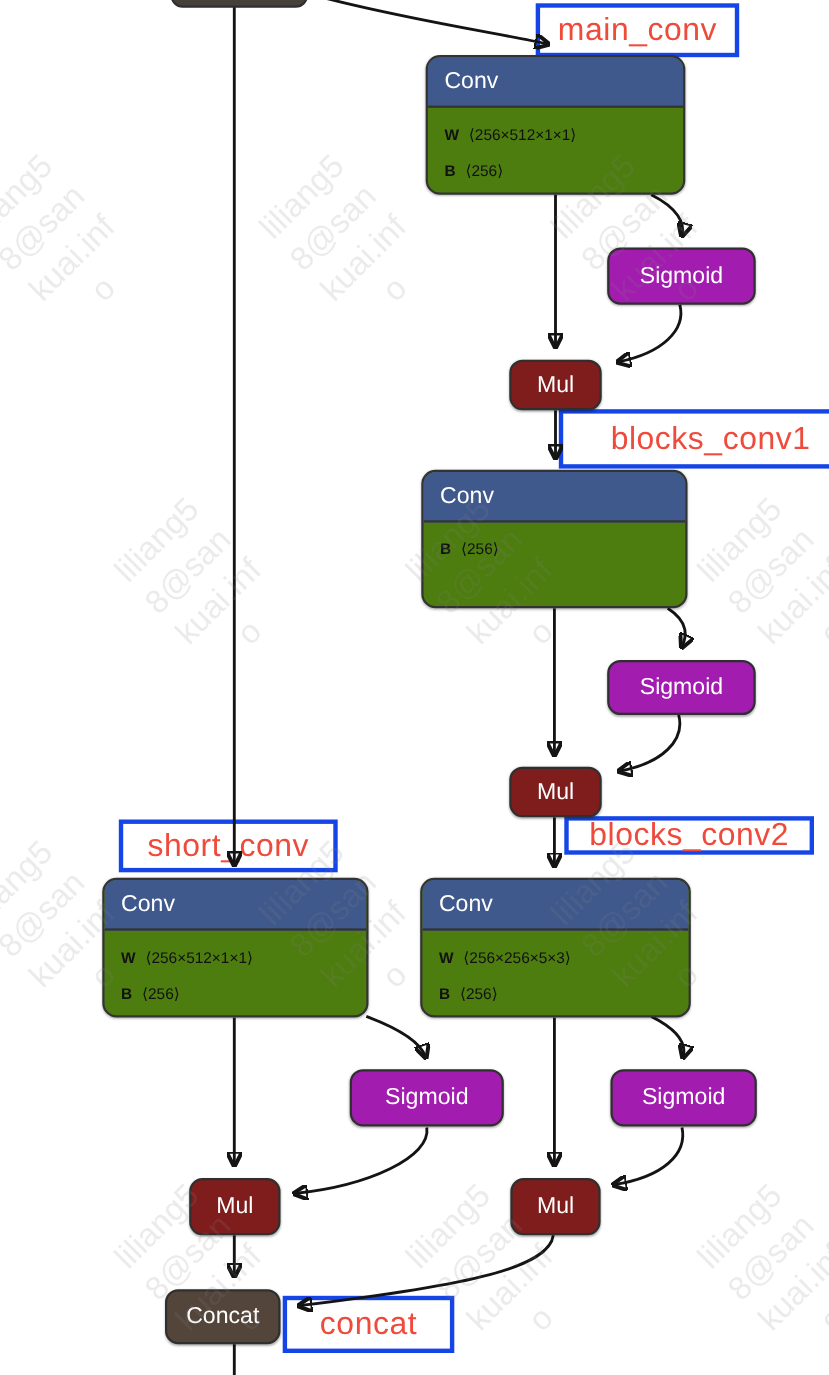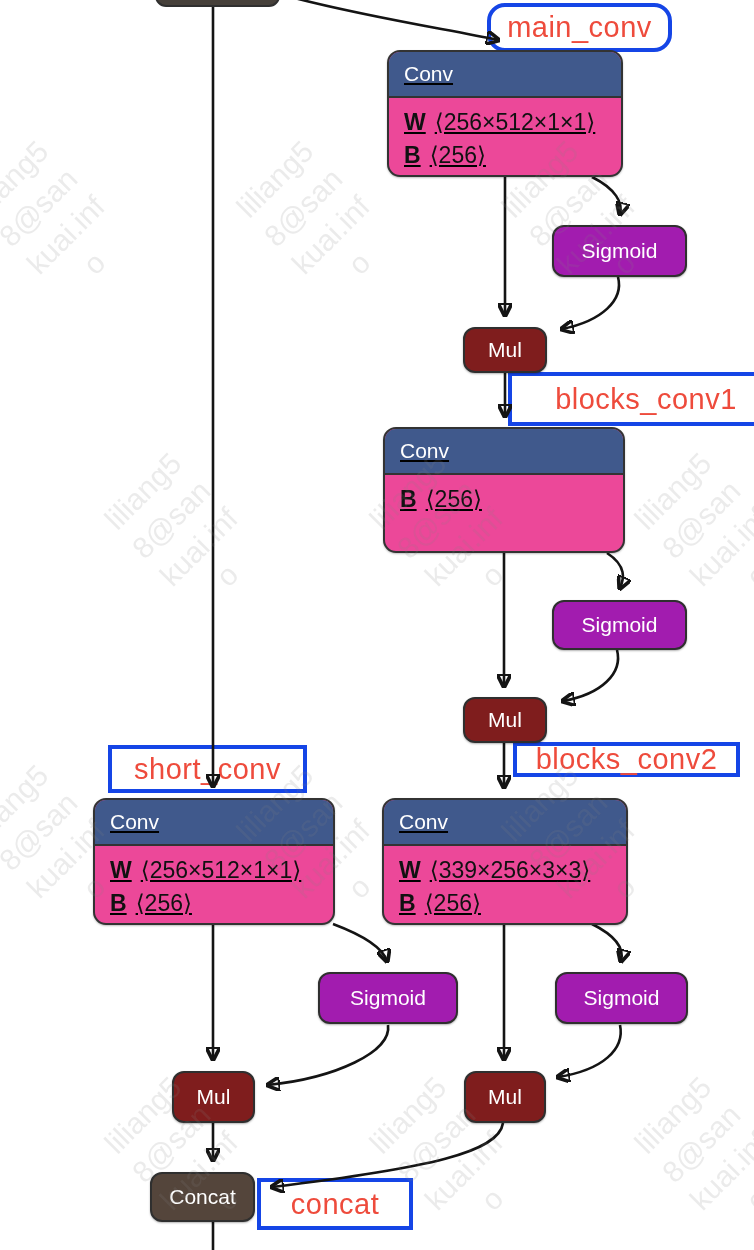--- a/index.html
+++ b/index.html
@@ -22,47 +22,47 @@
     border:4px solid #1545e6;box-sizing:border-box;
     display:flex;align-items:center;justify-content:center;
     color:#ee4b3c;font-size:29px;letter-spacing:0.5px;
   }
   
   #edges{position:absolute;left:0;top:0;z-index:10;}
   #edges path{stroke:#141414;stroke-width:2.6;fill:none;}
   
   .node{position:absolute;z-index:20;box-sizing:border-box;}
   .conv-card{
-    background:#ec4899;border:2.5px solid #333333;border-radius:13px;
-    overflow:hidden;box-shadow:0 1px 2px rgba(0,0,0,0.25);text-decoration:underline;
+    background:#4d7c0f;border:2.5px solid #333333;border-radius:13px;
+    overflow:hidden;box-shadow:0 1px 2px rgba(0,0,0,0.25);
   }
   .conv-header{
     background:#40598c;color:#ffffff;font-size:21px;
     height:46px;display:flex;align-items:center;padding:0 15px;
     border-bottom:2.5px solid #333333;box-sizing:border-box;
   }
   .conv-body{padding:8px 15px 6px 15px;}
-  .attr{font-size:23px;color:#111111;line-height:33px;white-space:nowrap;}
+  .attr{font-size:14px;color:#111111;line-height:33px;white-space:nowrap;}
   .attr-k{font-weight:bold;margin-right:9px;}
   .pill{
     border:2.5px solid #2f2f2f;border-radius:12px;color:#ffffff;
     display:flex;align-items:center;justify-content:center;
     font-size:21px;box-shadow:0 1px 2px rgba(0,0,0,0.3);
   }
   .sigmoid{background:#a21caf;}
   .mul{background:#7f1d1d;}
   .concat{background:#54453b;}
   .topnode{background:#46403a;border:2.5px solid #2f2f2f;border-radius:11px;}
 </style>
 </head>
 <body>
 
 <div id="stage">
 
-  <div class="anno" style="left:487px;top:3px;width:185px;height:49px;border-radius:18px;">main_conv</div>
+  <div class="anno" style="left:487px;top:3px;width:185px;height:49px;">main_conv</div>
   <div class="anno" style="left:508px;top:372px;width:276px;height:54px;">blocks_conv1</div>
   <div class="anno" style="left:108px;top:745px;width:199px;height:48px;">short_conv</div>
   <div class="anno" style="left:513px;top:742px;width:227px;height:35px;">blocks_conv2</div>
   <div class="anno" style="left:257px;top:1178px;width:156px;height:52px;">concat</div>
 
   <svg id="edges" width="754" height="1250" viewBox="0 0 754 1250">
     <defs>
       <marker id="arr" viewBox="0 0 10 10" refX="8.5" refY="5" markerWidth="5.4" markerHeight="5.4" orient="auto-start-reverse">
         <path d="M0,0 L10,5 L0,10 z" fill="#141414" stroke="none"></path>
       </marker>
@@ -109,21 +109,21 @@
     <div class="conv-header">Conv</div>
     <div class="conv-body">
       <div class="attr"><span class="attr-k">W</span><span>⟨256×512×1×1⟩</span></div>
       <div class="attr"><span class="attr-k">B</span><span>⟨256⟩</span></div>
     </div>
   </div>
 
   <div class="node conv-card" style="left:382px;top:798px;width:246px;height:127px;">
     <div class="conv-header">Conv</div>
     <div class="conv-body">
-      <div class="attr"><span class="attr-k">W</span><span>⟨339×256×3×3⟩</span></div>
+      <div class="attr"><span class="attr-k">W</span><span>⟨256×256×5×3⟩</span></div>
       <div class="attr"><span class="attr-k">B</span><span>⟨256⟩</span></div>
     </div>
   </div>
 
   <div class="node pill sigmoid" style="left:552px;top:225px;width:135px;height:52px;">Sigmoid</div>
   <div class="node pill sigmoid" style="left:552px;top:600px;width:135px;height:50px;">Sigmoid</div>
   <div class="node pill sigmoid" style="left:318px;top:972px;width:140px;height:52px;">Sigmoid</div>
   <div class="node pill sigmoid" style="left:555px;top:972px;width:133px;height:52px;">Sigmoid</div>
 
   <div class="node pill mul" style="left:463px;top:327px;width:84px;height:46px;">Mul</div>

